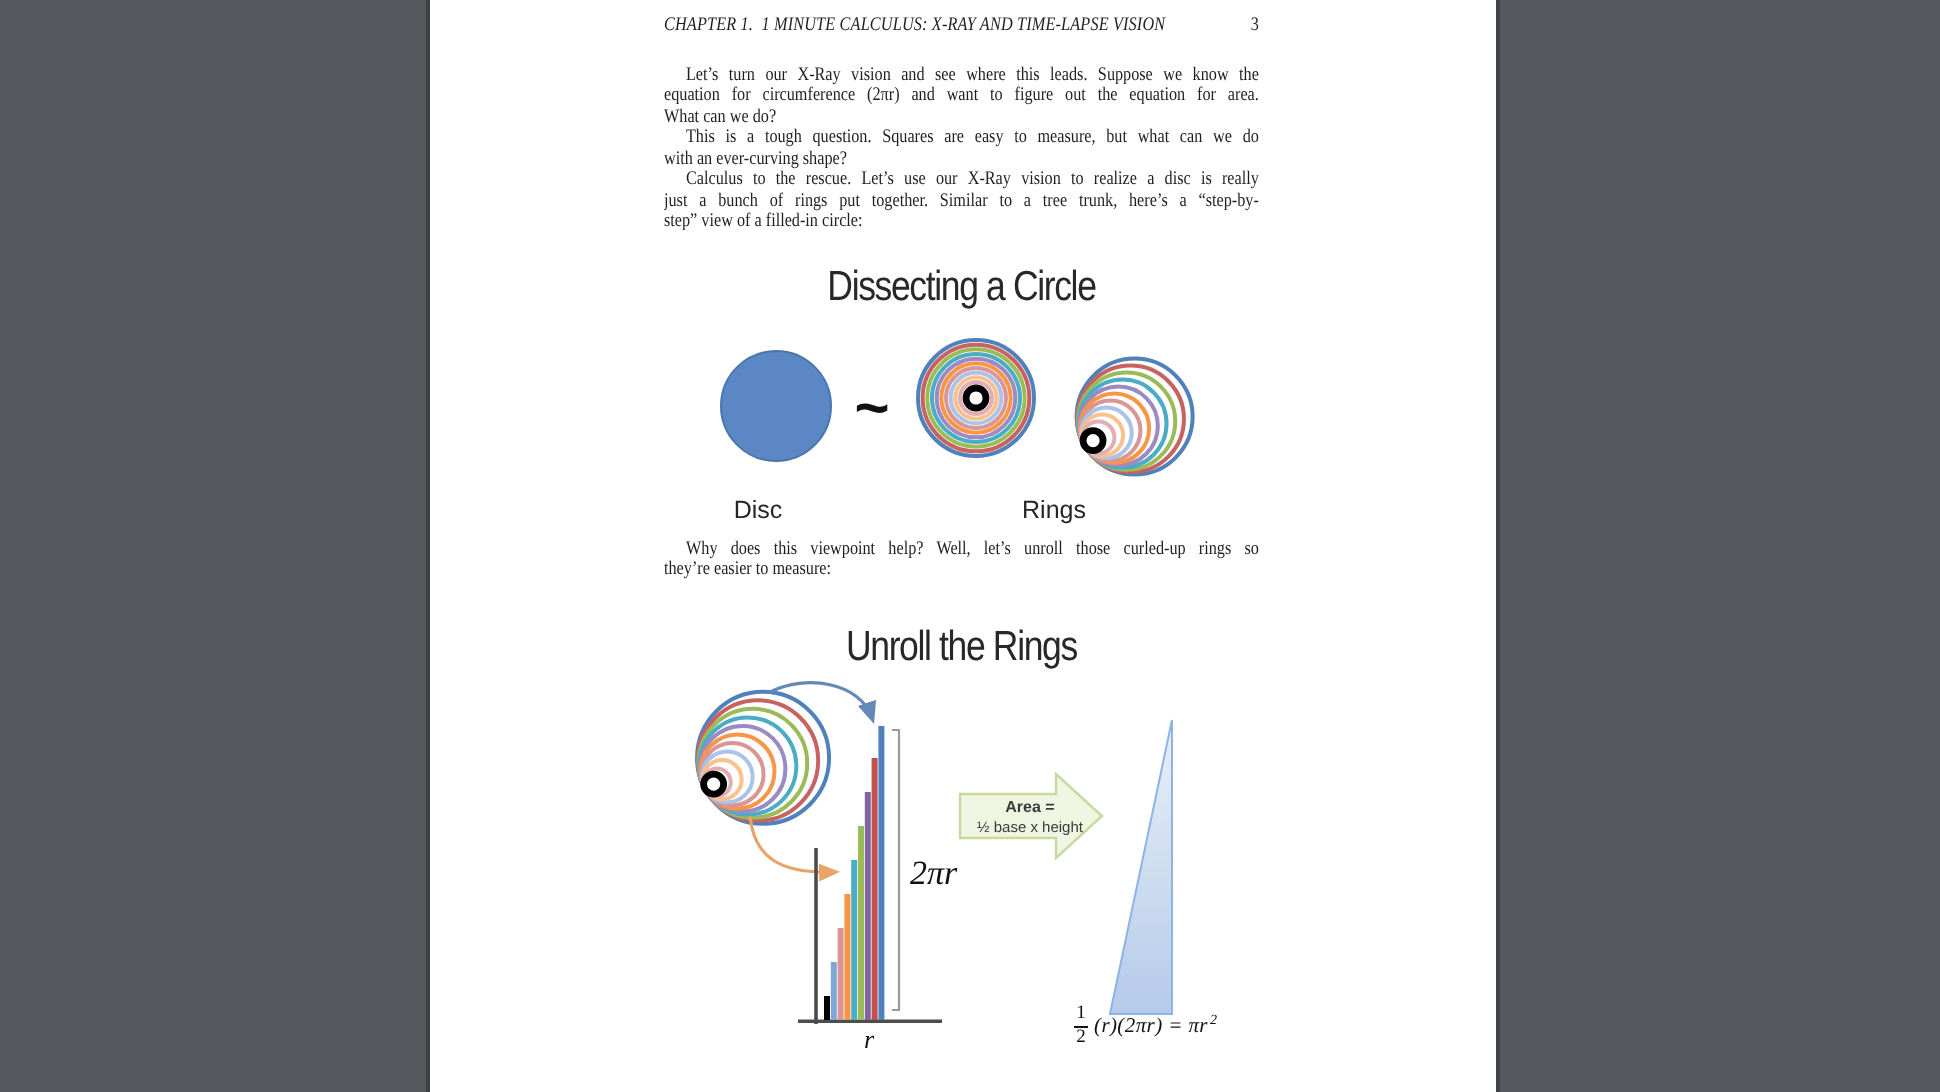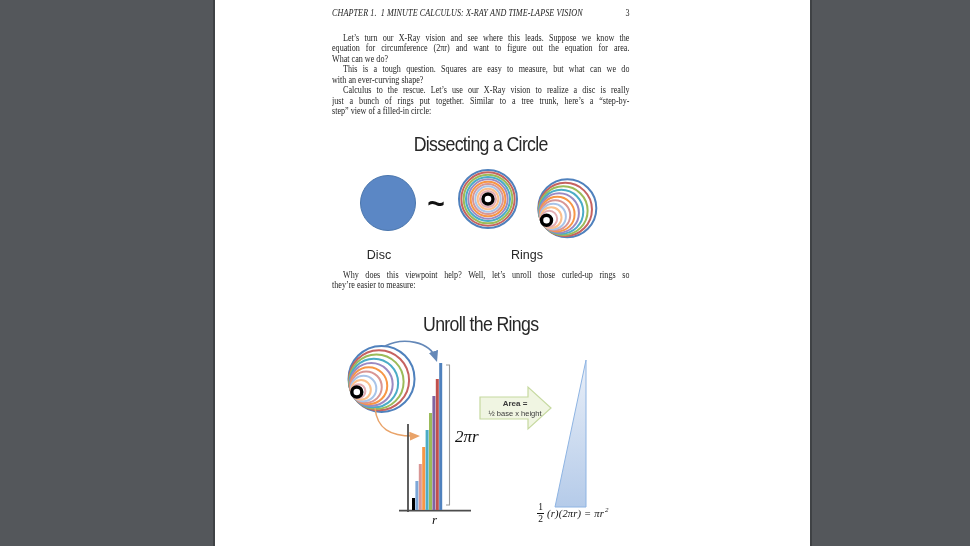--- a/index.html
+++ b/index.html
@@ -1,19 +1,19 @@
 <!DOCTYPE html>
 <html><head>
 <meta charset="utf-8">
 <style>
   html,body{margin:0;padding:0;}
   body{background:#54575b;}
   .stage{position:relative;width:970px;height:546px;background:#54575b;overflow:hidden;
          font-family:"Liberation Serif",serif;}
-  .page{position:absolute;left:213px;top:0;width:599px;height:546px;background:#ffffff;
+  .page{position:absolute;left:213px;top:0;width:537px;height:546px;background:#ffffff;
         border-left:2px solid #3f4245;border-right:2px solid #3f4245;box-sizing:border-box;
         overflow:hidden;}
   
   .content{position:absolute;left:117px;top:0;width:352px;height:546px;
            transform:scaleX(0.845);transform-origin:0 0;}
   .pg-header{position:absolute;left:0;top:7px;width:352px;display:flex;
              justify-content:space-between;align-items:baseline;
              font-size:9.6px;color:#1f1f1f;}
   .pg-header .chapter{font-style:italic;white-space:pre;letter-spacing:0.1px;}
   .pg-header .pnum{font-style:normal;}

